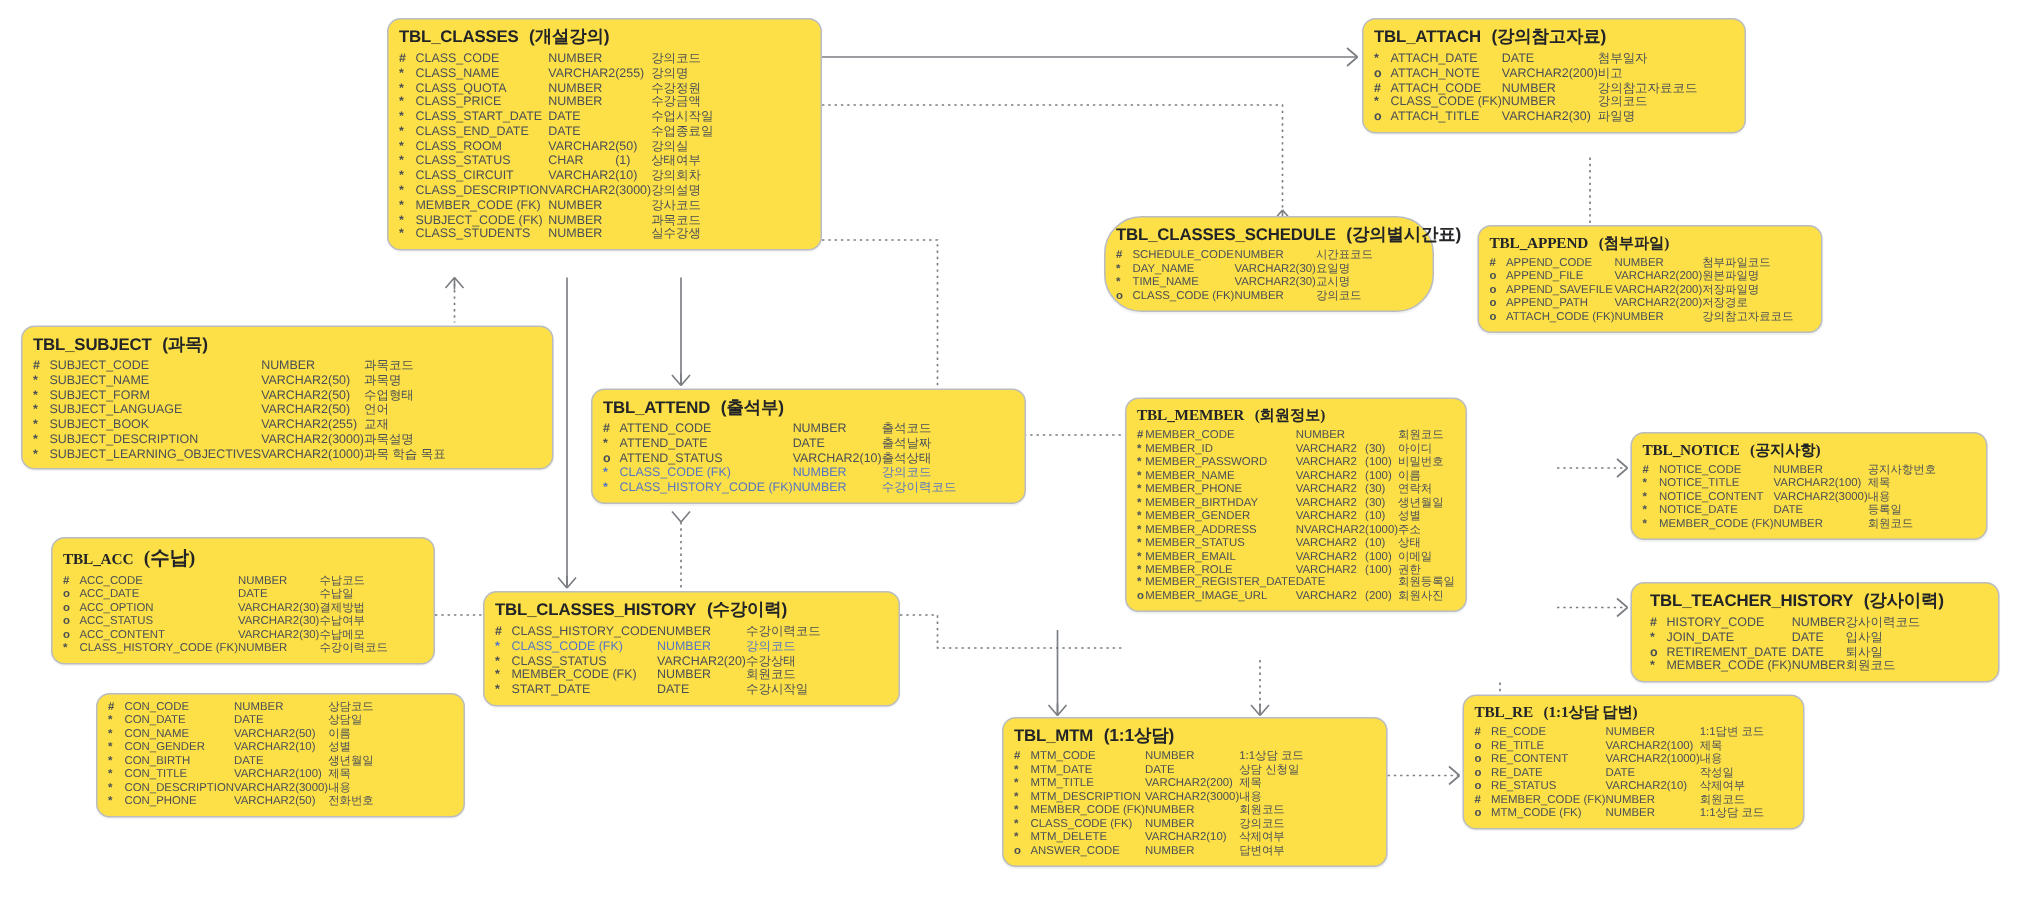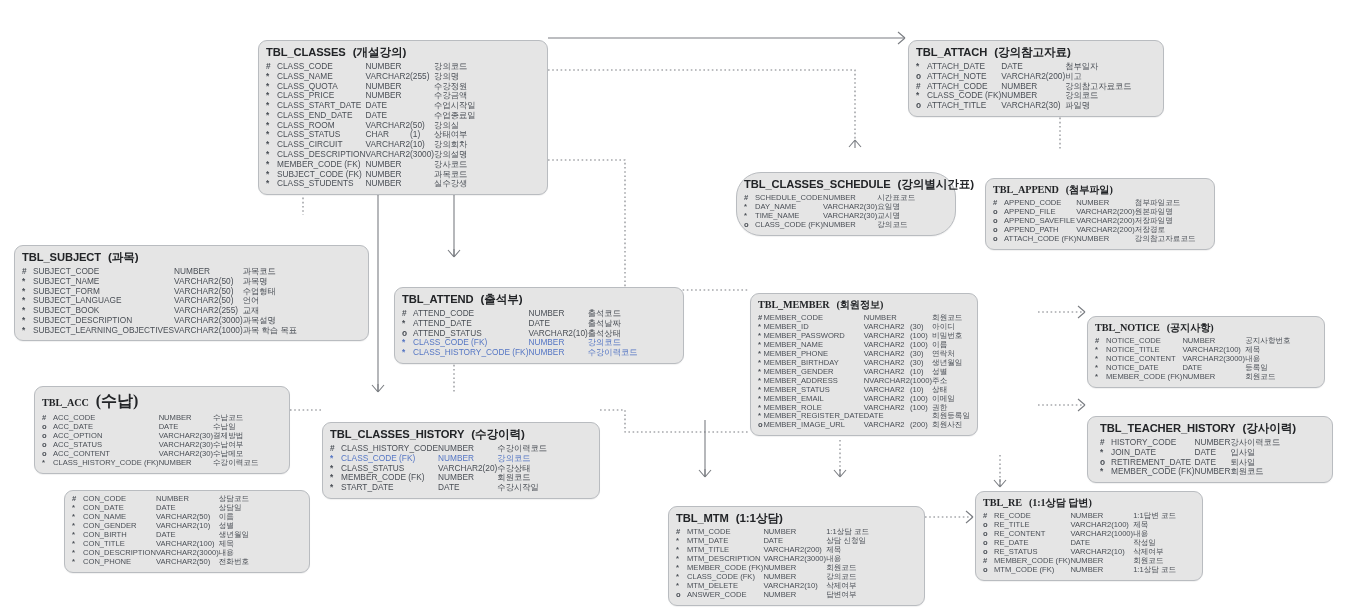--- a/index.html
+++ b/index.html
@@ -16,26 +16,25 @@
   }
   #lines{
     position:absolute;
     left:0;top:0;
     width:1347px;height:613px;
     pointer-events:none;
   }
   .entity{
     position:absolute;
     box-sizing:border-box;
-    background:#e5e5e5;
+    background:#fde047;
     border:1px solid #b9bcc0;
     border-radius:9px;
     padding:4px 7px 5px 7px;
     box-shadow:0 1px 1px rgba(0,0,0,0.06);
-    margin-top:28px;
   }
   .ent-title{
     white-space:nowrap;
     color:#222427;
     font-weight:bold;
     letter-spacing:-0.1px;
     margin-bottom:2px;
   }
   .ent-title .ko{
     font-weight:bold;
@@ -602,21 +601,21 @@
             <td class="ty">NUMBER</td>
             <td class="sz"></td>
             <td class="ko">회원코드</td>
           </tr>
         </tbody>
     </table>
   </div>
 
   <div class="entity" style="left:34px;top:358px;width:256px;">
     <div class="ent-title t-sm">
-      <span>TBL_ACC</span><span class="ko" style="font-size:16px;">(수납)</span>
+      <span>TBL_ACC</span><span class="ko" style="font-size:13px;">(수납)</span>
     </div>
     <table class="attrs s-xs">
       <tbody>
           <tr>
             <td class="mark">#</td>
             <td class="nm">ACC_CODE</td>
             <td class="ty">NUMBER</td>
             <td class="sz"></td>
             <td class="ko">수납코드</td>
           </tr>

